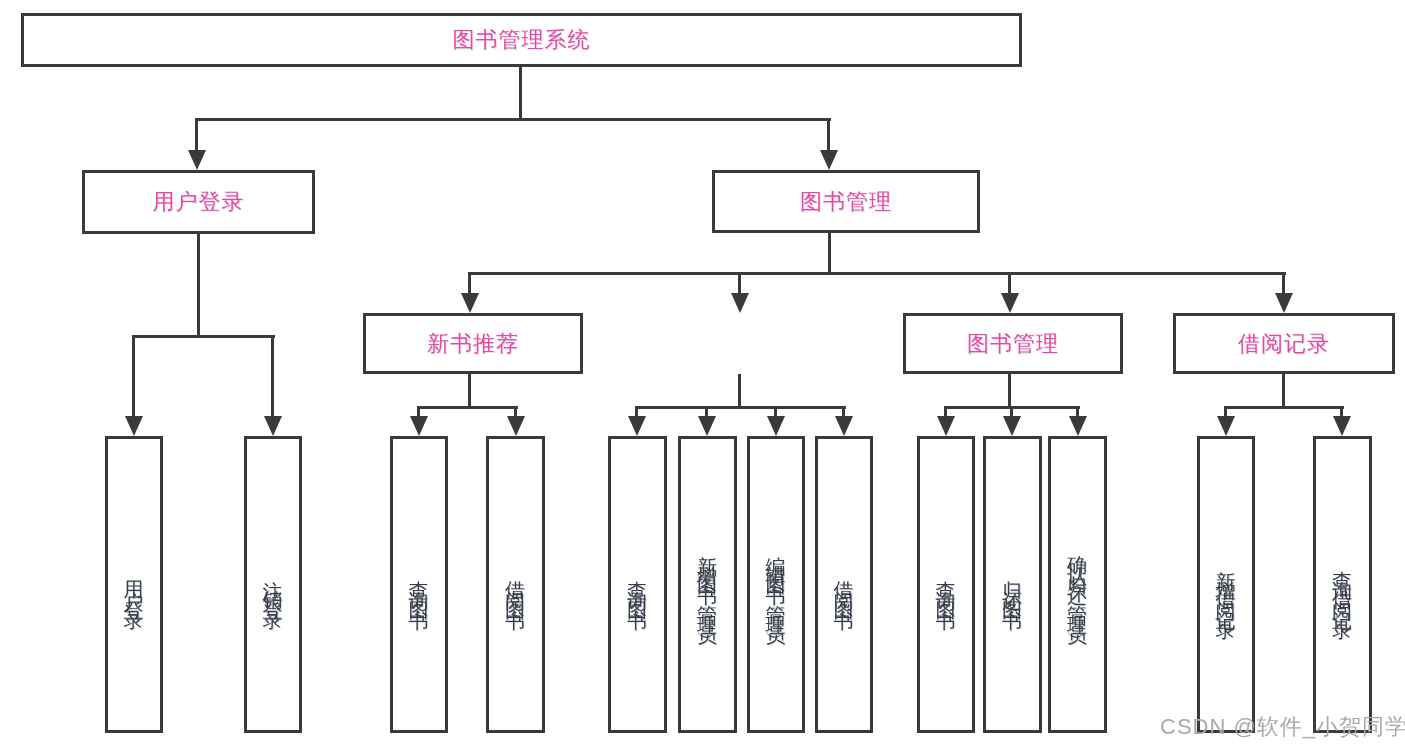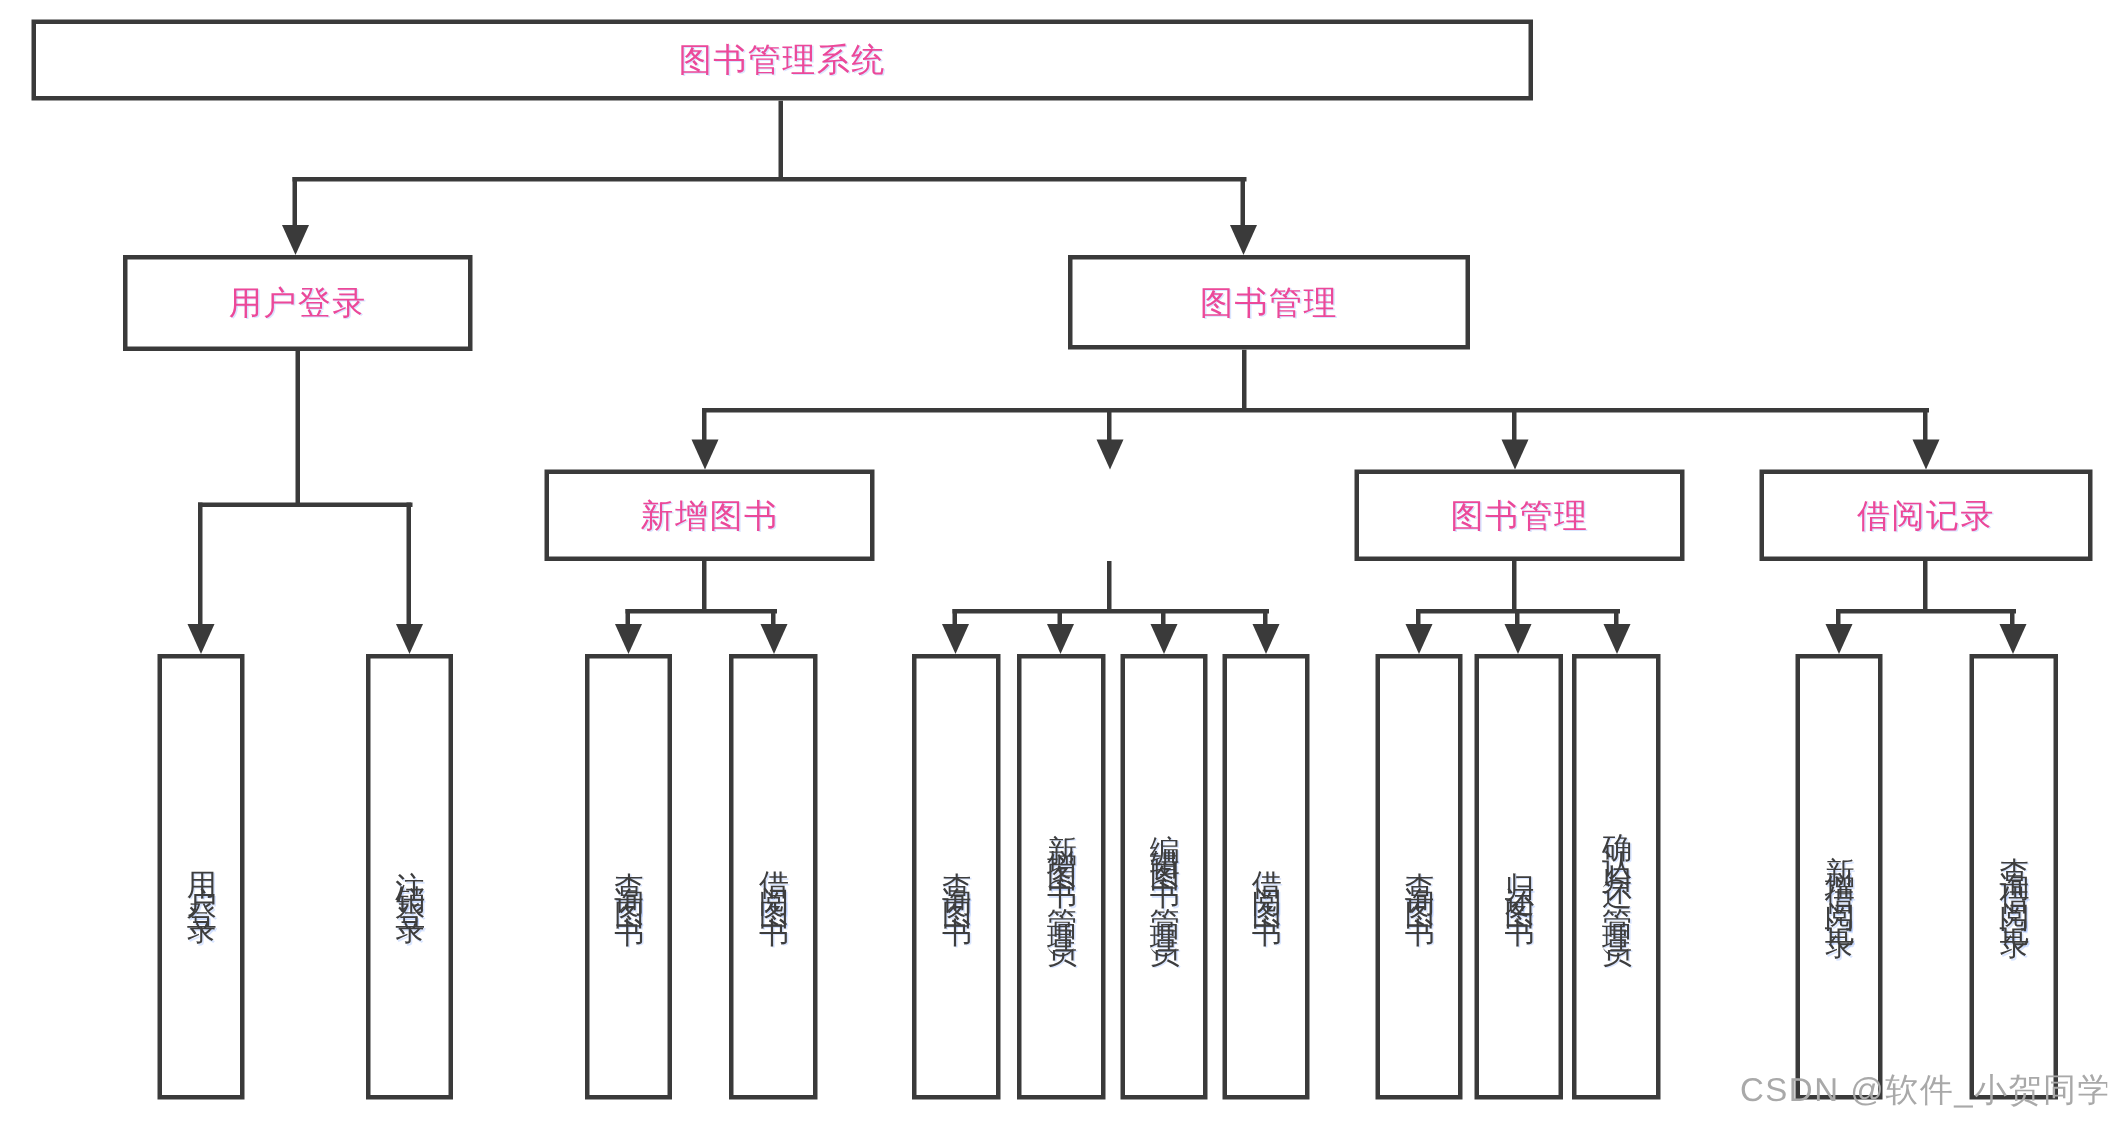--- a/index.html
+++ b/index.html
@@ -64,21 +64,21 @@
   <div class="hline" style="left:468px;top:272px;width:818px;"></div>
   <div class="vline" style="left:468px;top:272px;height:23px;"></div>
   <div class="arrowhead" style="left:461px;top:293px;"></div>
   <div class="vline" style="left:738px;top:272px;height:23px;"></div>
   <div class="arrowhead" style="left:731px;top:293px;"></div>
   <div class="vline" style="left:1008px;top:272px;height:23px;"></div>
   <div class="arrowhead" style="left:1001px;top:293px;"></div>
   <div class="vline" style="left:1282px;top:272px;height:23px;"></div>
   <div class="arrowhead" style="left:1275px;top:293px;"></div>
 
-  <div class="hnode" style="left:363px;top:313px;width:220px;height:61px;">新增图书</div>
+  <div class="hnode" style="left:363px;top:313px;width:220px;height:61px;">新书推荐</div>
   <div class="hnode" style="left:903px;top:313px;width:220px;height:61px;">图书管理</div>
   <div class="hnode" style="left:1173px;top:313px;width:222px;height:61px;">借阅记录</div>
 
   <div class="vline" style="left:468px;top:374px;height:33px;"></div>
   <div class="hline" style="left:417px;top:406px;width:101px;"></div>
   <div class="vline" style="left:417px;top:406px;height:12px;"></div>
   <div class="arrowhead" style="left:410px;top:416px;"></div>
   <div class="vline" style="left:514px;top:406px;height:12px;"></div>
   <div class="arrowhead" style="left:507px;top:416px;"></div>
 

